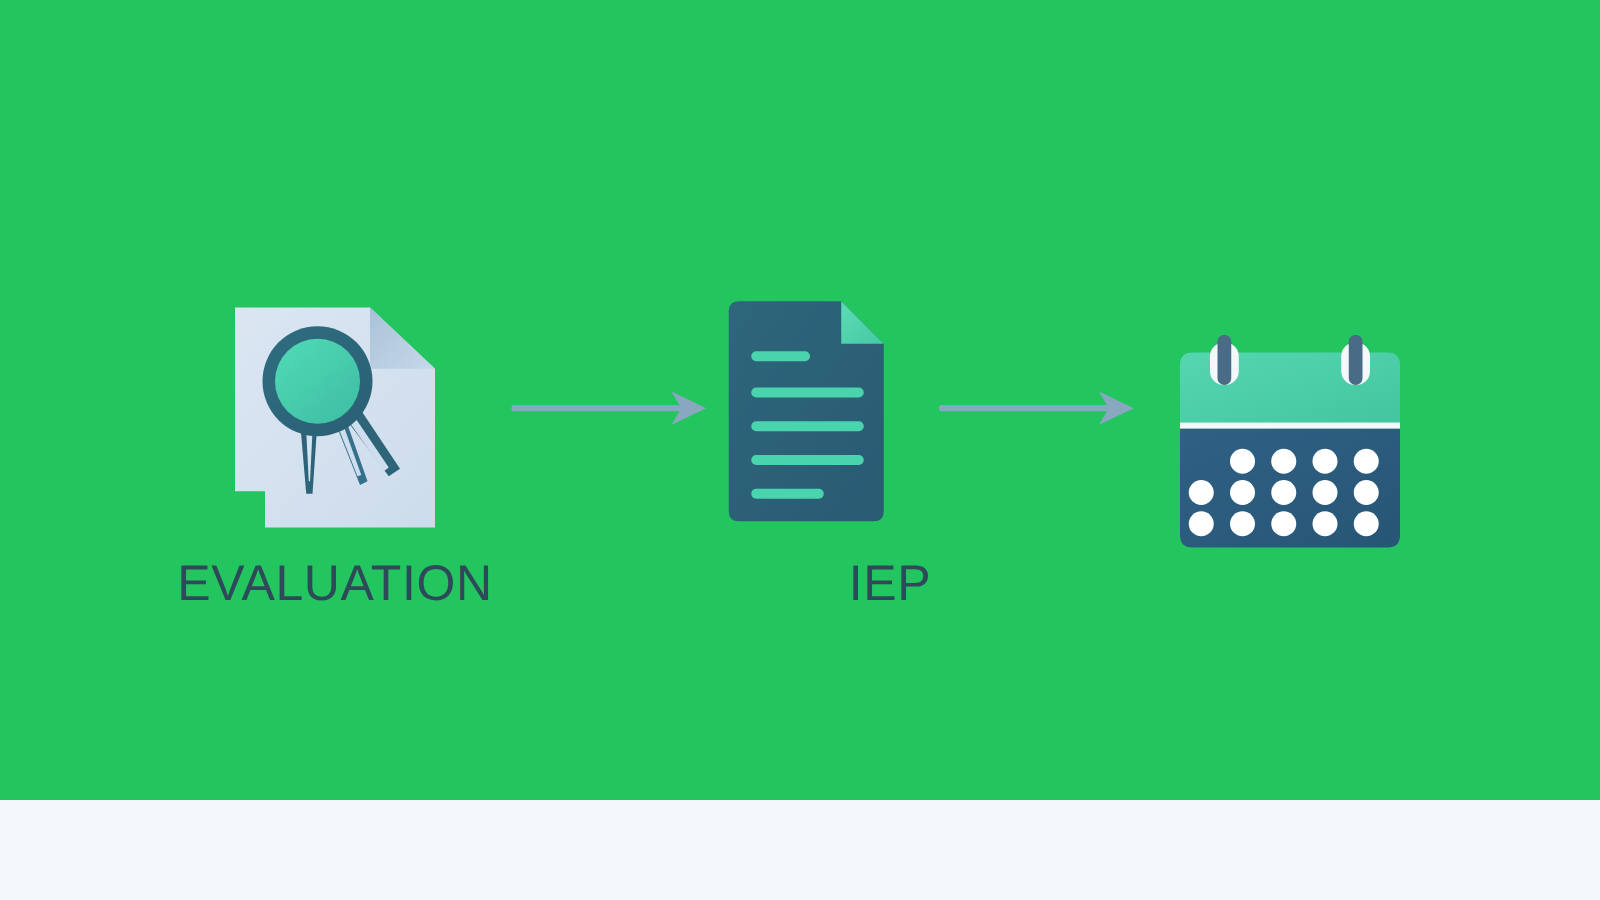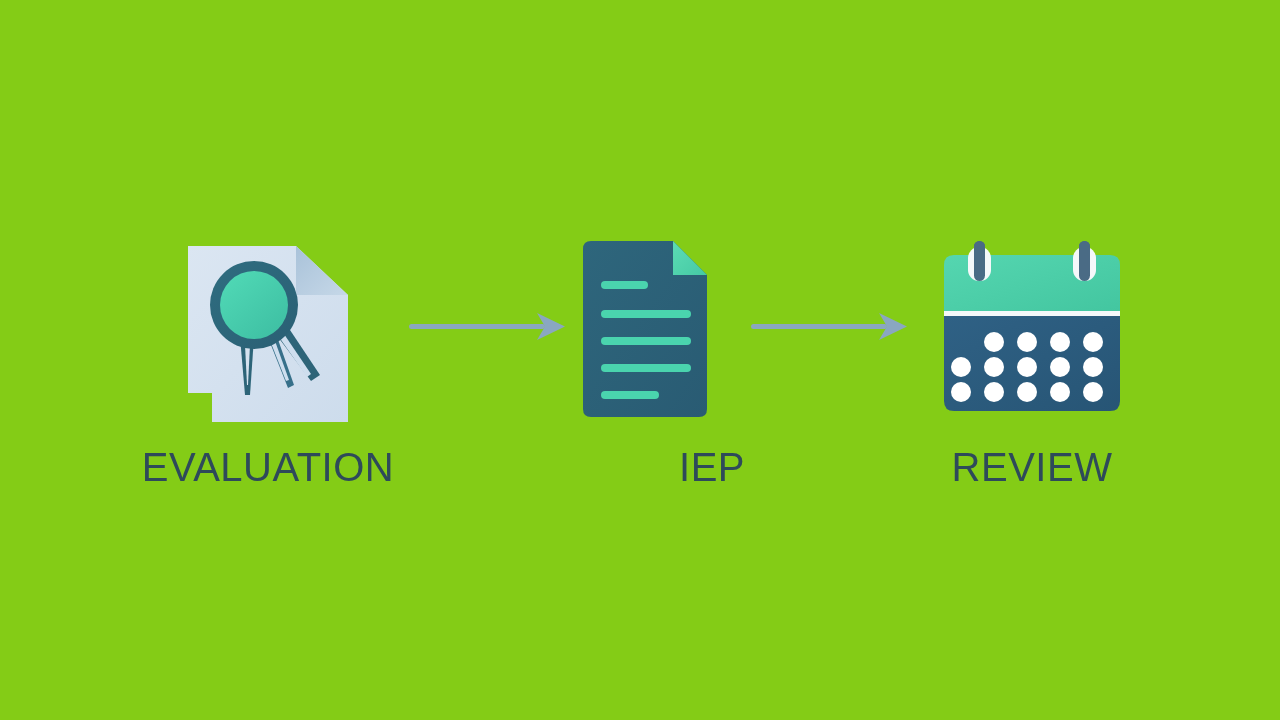--- a/index.html
+++ b/index.html
@@ -11,22 +11,22 @@
     width: 1280px;
     height: 720px;
     overflow: hidden;
     font-family: "Liberation Sans", sans-serif;
     background: #f5f8fa;
   }
 
   #canvas {
     position: relative;
     width: 1280px;
-    height: 720px;
-    background: #84cc16;
+    height: 640px;
+    background: #22c55e;
   }
 
   
   .flow {
     position: absolute;
     left: 0;
     top: 0;
     width: 1280px;
     height: 720px;
     display: flex;
@@ -240,17 +240,16 @@
           <circle cx="128" cy="134" r="10" fill="#ffffff"></circle>
           <circle cx="161" cy="134" r="10" fill="#ffffff"></circle>
 
           <circle cx="29" cy="159" r="10" fill="#ffffff"></circle>
           <circle cx="62" cy="159" r="10" fill="#ffffff"></circle>
           <circle cx="95" cy="159" r="10" fill="#ffffff"></circle>
           <circle cx="128" cy="159" r="10" fill="#ffffff"></circle>
           <circle cx="161" cy="159" r="10" fill="#ffffff"></circle>
         </svg>
       </div>
-      <div class="step-label">REVIEW</div>
     </div>
 
   </div>
 </div>
 
 </body></html>

